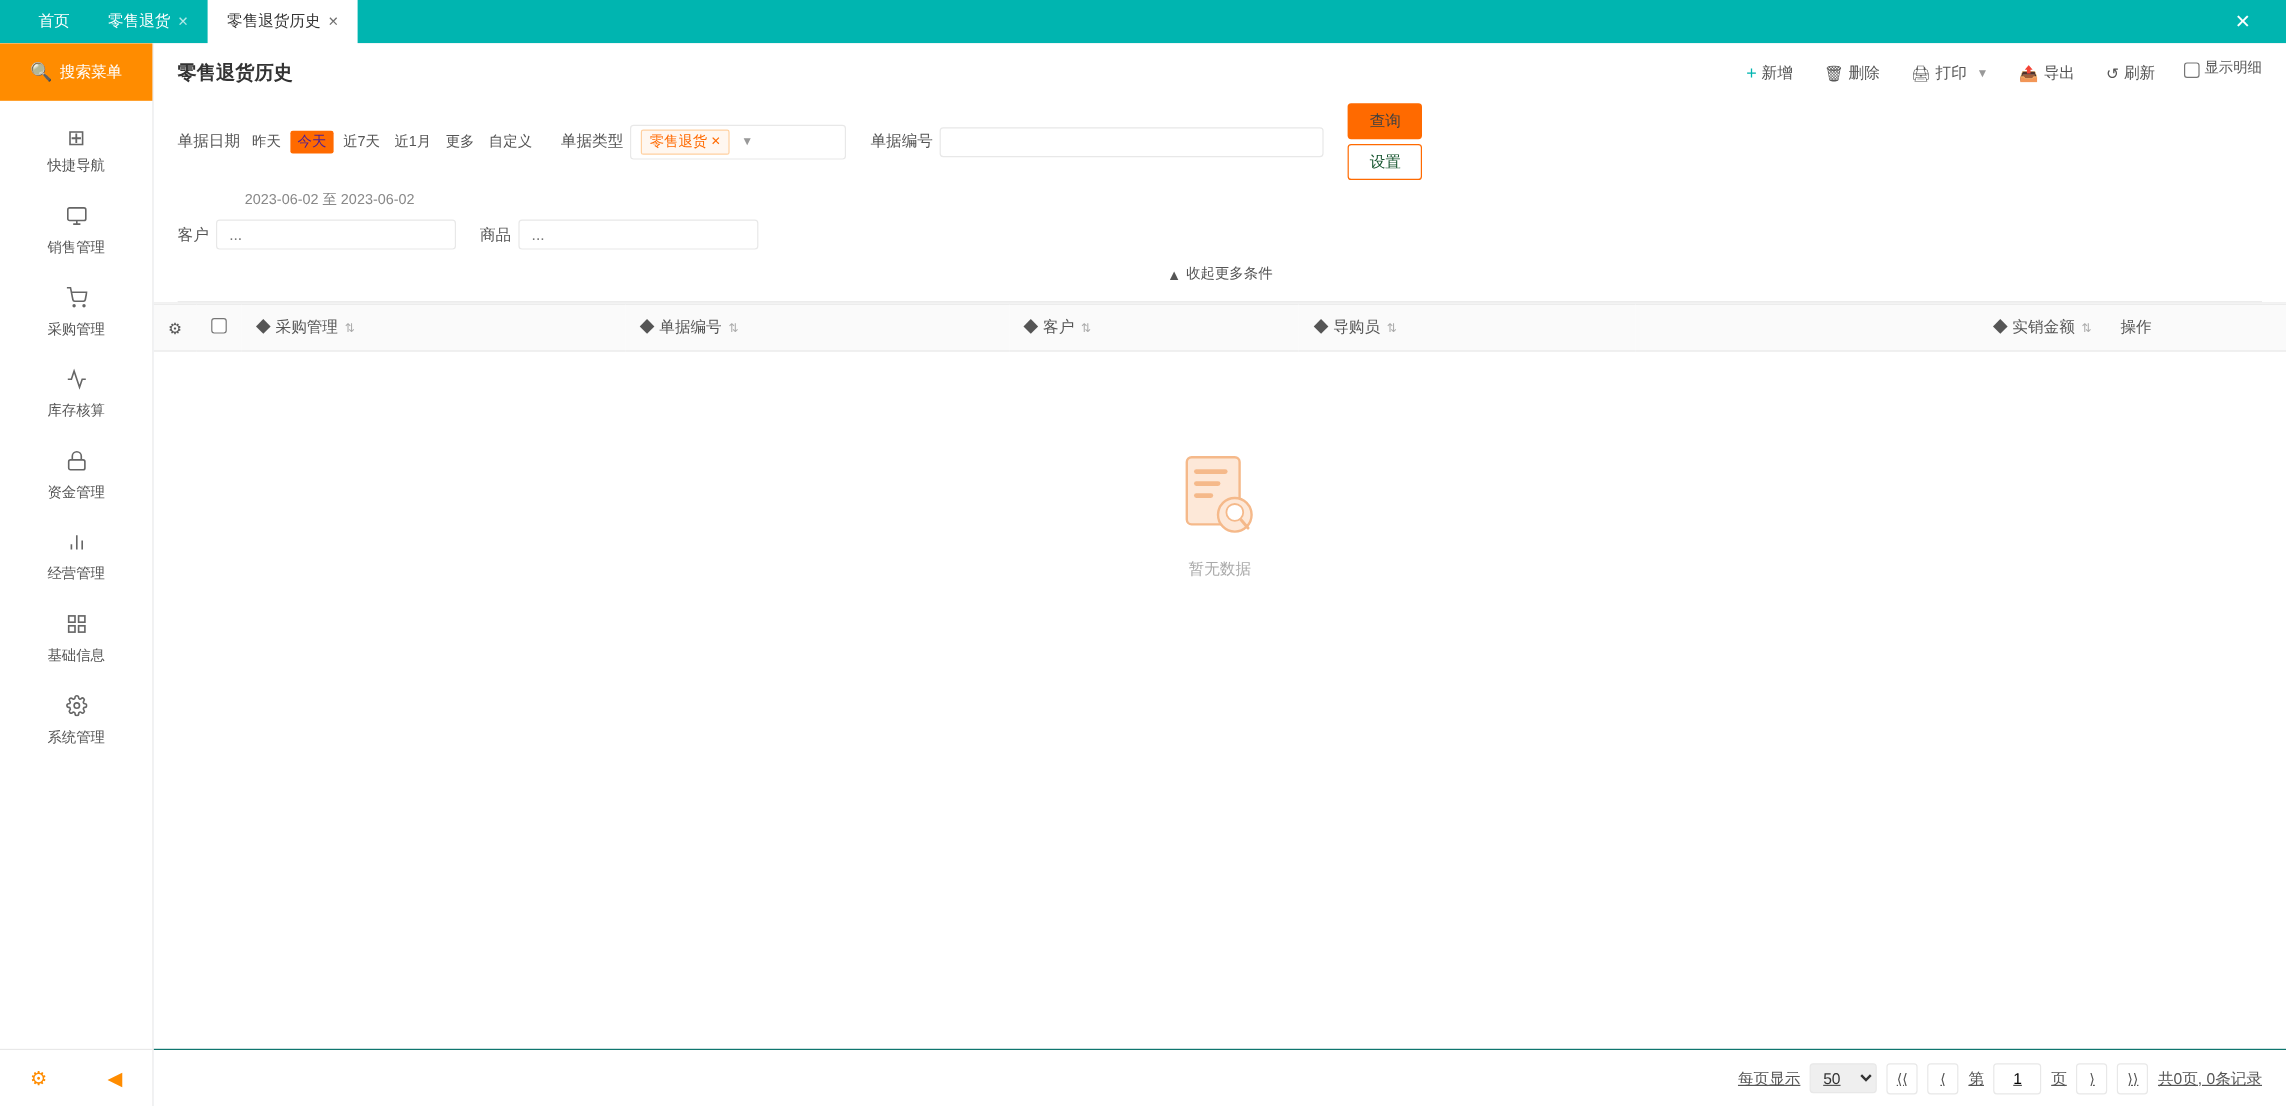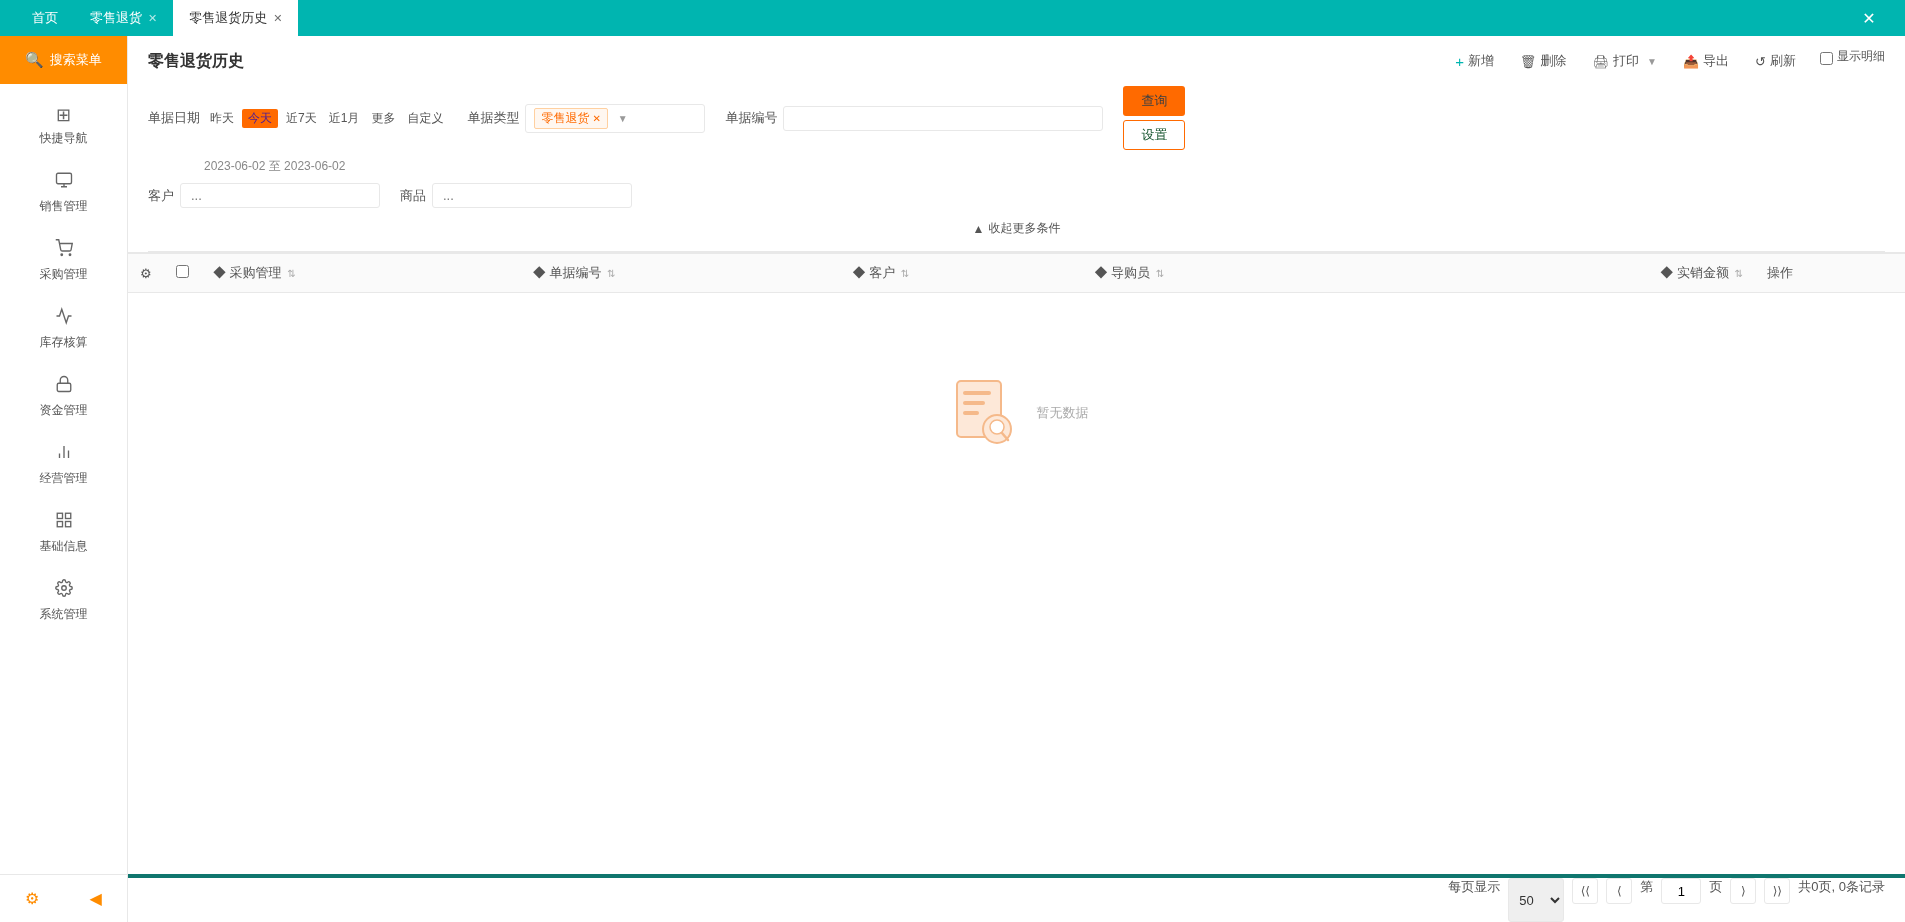--- a/index.html
+++ b/index.html
@@ -298,44 +298,47 @@
       color: #555;
       font-weight: normal;
       white-space: nowrap;
     }
     .data-table th .sort-icon { font-size: 10px; color: #aaa; margin-left: 2px; }
     .th-checkbox { width: 36px; text-align: center; }
     .th-settings { width: 36px; text-align: center; }
     .th-actions { text-align: center; }
     .empty-state {
       display: flex;
+      flex-direction: column;
       align-items: center;
       justify-content: center;
       padding: 80px 0;
       color: #aaa;
       font-size: 13px;
       gap: 12px;
     }
     .empty-icon {
       width: 80px;
       height: 80px;
     }
 
     
     .pagination-bar {
       background: #fff;
-      border-top: 4px solid #0f766e;
+      border-top: 1px solid #0f766e;
       height: 48px;
       display: flex;
+      align-items: center;
       justify-content: flex-end;
       padding: 0 20px;
       gap: 8px;
       font-size: 13px;
       color: #555;
       flex-shrink: 0;
+      text-decoration: underline;
     }
     .page-size-select {
       border: 1px solid #e8e8e8;
       border-radius: 3px;
       padding: 3px 6px;
       font-size: 13px;
       color: #333;
     }
     .page-nav-btn {
       border: 1px solid #e8e8e8;

